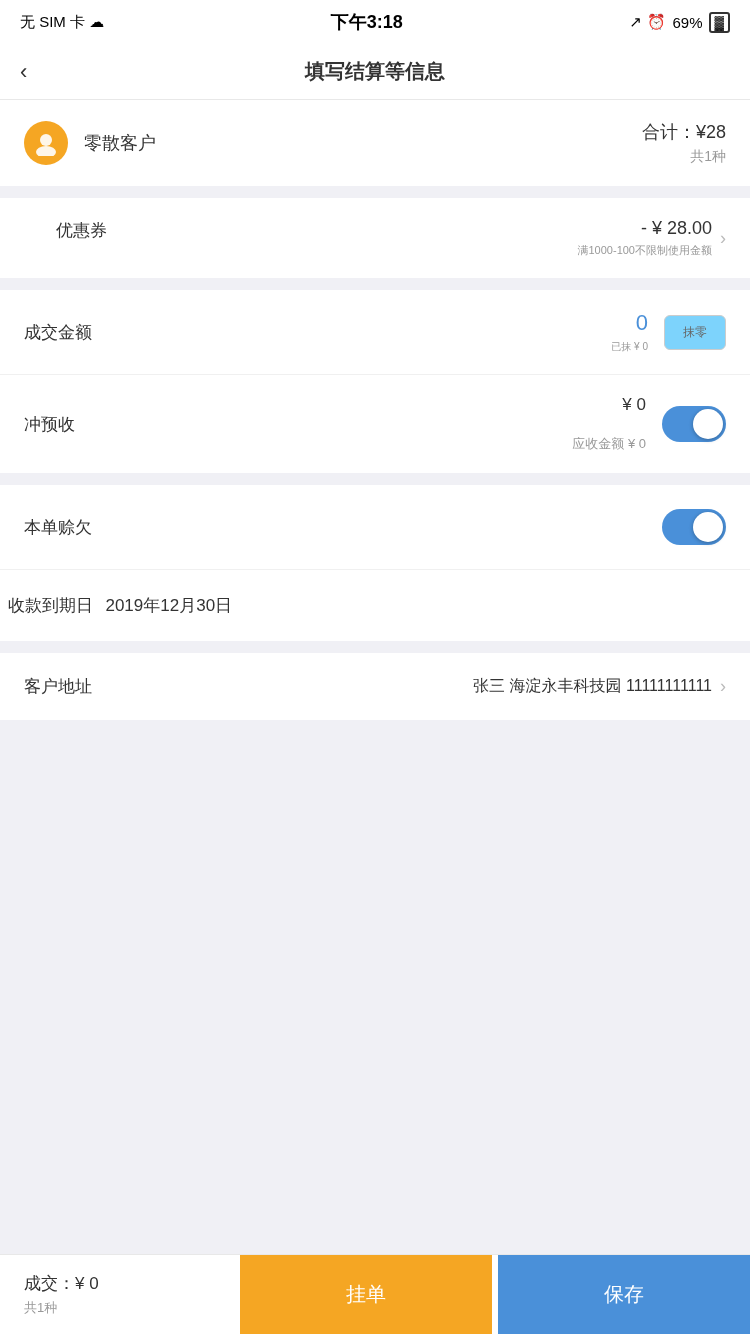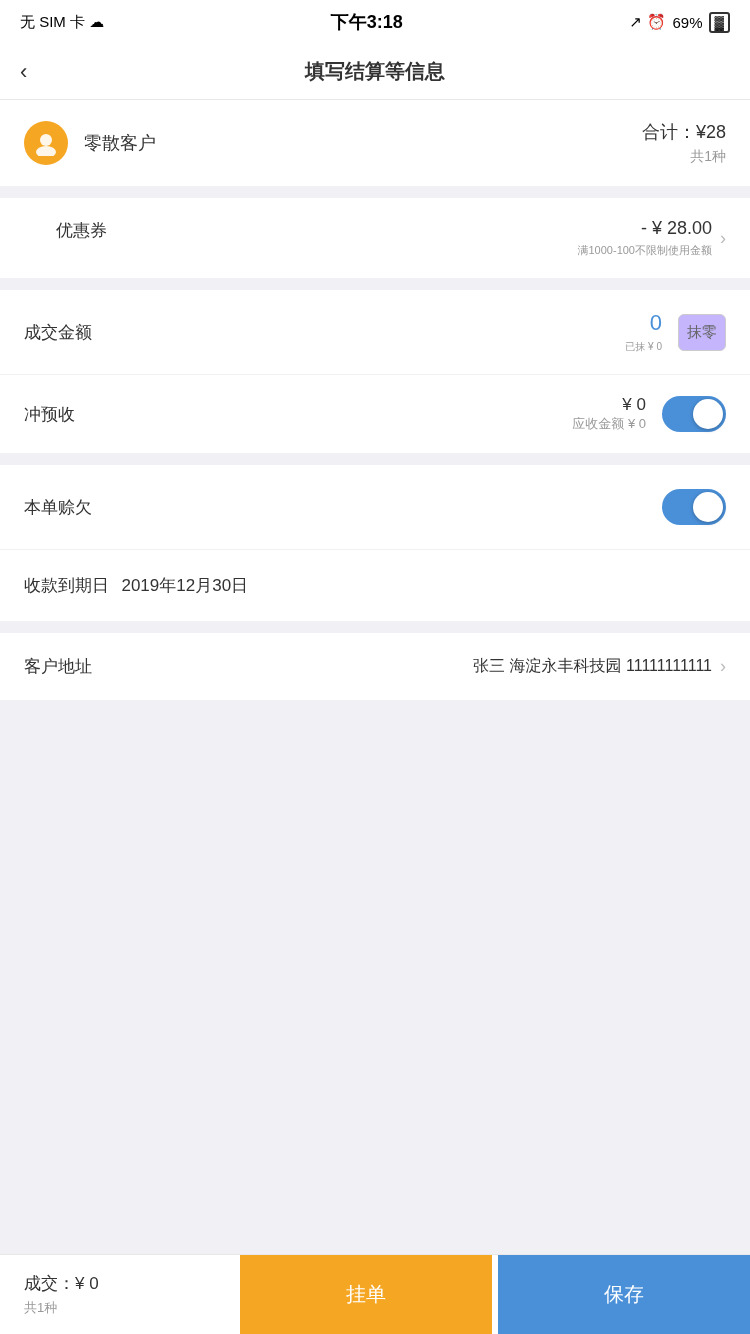--- a/index.html
+++ b/index.html
@@ -114,40 +114,40 @@
     }
     .deal-label { font-size: 17px; color: #333; }
     .deal-right { display: flex; align-items: center; gap: 16px; }
     .deal-value { font-size: 22px; color: #4a90d9; font-weight: 500; }
     .deal-sub { font-size: 10px; color: #999; margin-top: 4px; text-align: center; }
 
     
     .round-zero-btn {
       border: 1px solid #ccc;
       border-radius: 6px;
-      padding: 8px 8px;
-      font-size: 15px;
+      padding: 8px 18px;
+      font-size: 12px;
       color: #666;
-      background: #c4b5fd;
+      background: #7dd3fc;
       cursor: pointer;
     }
 
     
     .pre-receive-row {
       padding: 20px 24px;
       display: flex;
       align-items: center;
       justify-content: space-between;
       background: #fff;
     }
     .pre-receive-label { font-size: 17px; color: #333; }
     .pre-receive-right { display: flex; align-items: center; gap: 16px; }
     .pre-receive-values { text-align: right; }
     .pre-receive-main { font-size: 17px; color: #333; }
-    .pre-receive-sub { font-size: 13px; color: #999; margin-top: 0; }
+    .pre-receive-sub { font-size: 13px; color: #999; margin-top: 20px; }
 
     
     .toggle {
       width: 64px; height: 36px;
       border-radius: 18px;
       background: #4a90d9;
       position: relative;
       cursor: pointer;
     }
     .toggle::after {
@@ -166,21 +166,21 @@
       display: flex;
       align-items: center;
       justify-content: space-between;
       background: #fff;
       margin-bottom: 0;
     }
     .debt-label { font-size: 17px; color: #333; }
 
     
     .due-date-row {
-      padding: 24px 24px;
+      padding: 24px 8px;
       background: #fff;
       border-top: 1px solid #f0f0f0;
     }
     .due-date-text { font-size: 17px; color: #333; }
     .due-date-value { font-size: 17px; color: #333; margin-left: 8px; }
 
     
     .logistics-header {
       background: #f0f0f5;
       padding: 16px 24px;

